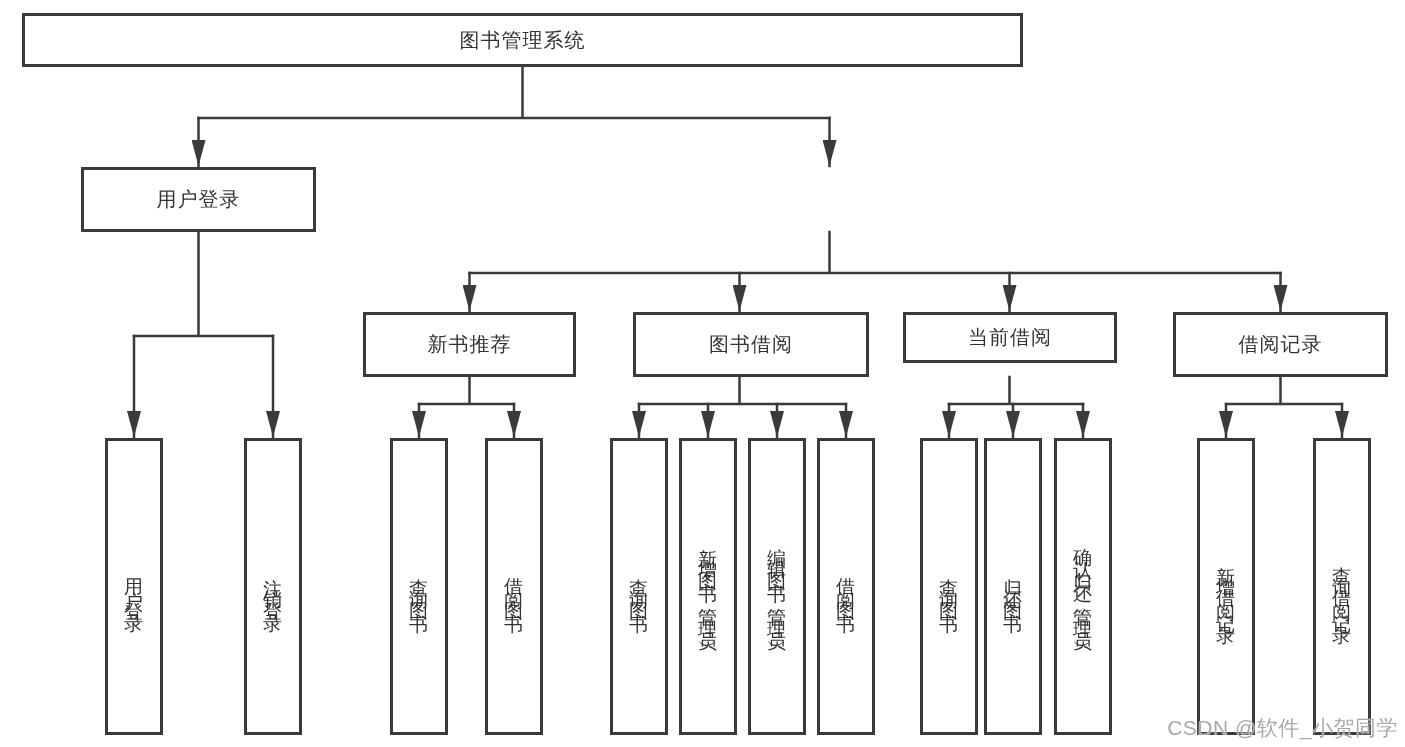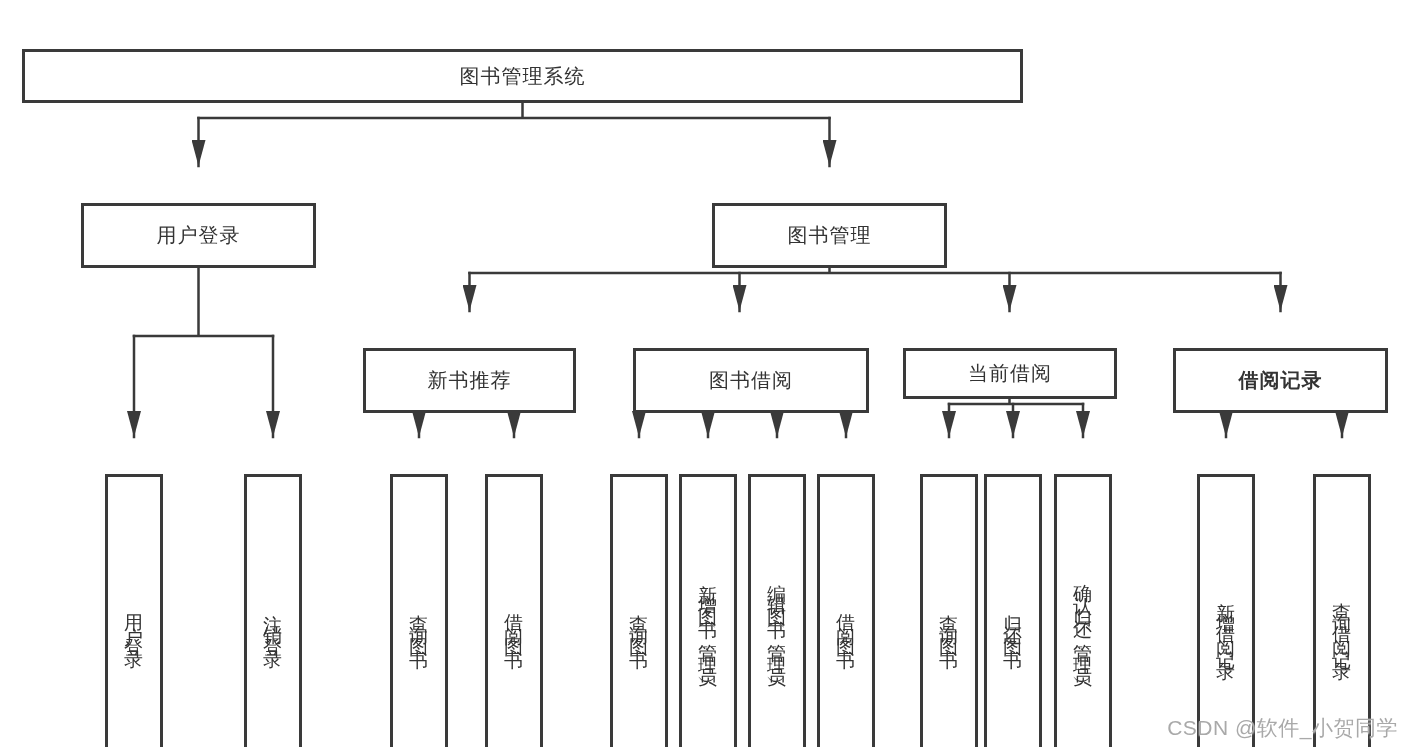--- a/index.html
+++ b/index.html
@@ -31,21 +31,20 @@
     box-sizing:border-box;
     background:#ffffff;
     border:3px solid var(--box-border);
     display:flex;
     align-items:center;
     justify-content:center;
     z-index:2;
     font-size:20px;
     letter-spacing:1px;
     color:var(--text-color);
-    margin-top:36px;
   }
   .leafbox{padding:4px 0;}
   .vtext{
     writing-mode:vertical-rl;
     text-orientation:mixed;
     font-size:19px;
     line-height:1;
     letter-spacing:12px;
     white-space:nowrap;
   }
@@ -117,26 +116,25 @@
     <g>
       <path class="cline" d="M1280.5,377 V404 M1226,404 H1342"></path>
       <line class="cline" x1="1226" y1="404" x2="1226" y2="437" marker-end="url(#arrowhead)"></line>
       <line class="cline" x1="1342" y1="404" x2="1342" y2="437" marker-end="url(#arrowhead)"></line>
     </g>
   </svg>
 
   <div class="box" style="left:22px;top:13px;width:1001px;height:54px;">图书管理系统</div>
 
   <div class="box" style="left:81px;top:167px;width:235px;height:65px;">用户登录</div>
-  <div class="box" style="left:712px;top:167px;width:235px;height:65px;">图书管理</div>
 
   <div class="box" style="left:363px;top:312px;width:213px;height:65px;text-align:center;">新书推荐</div>
   <div class="box" style="left:633px;top:312px;width:236px;height:65px;">图书借阅</div>
   <div class="box" style="left:903px;top:312px;width:214px;height:51px;">当前借阅</div>
-  <div class="box" style="left:1173px;top:312px;width:215px;height:65px;font-weight:bold;">借阅记录</div>
+  <div class="box" style="left:1173px;top:312px;width:215px;height:65px;">借阅记录</div>
 
   <div class="box leafbox" style="left:105px;top:438px;width:58px;height:297px;">
     <span class="vtext">用户登录</span>
   </div>
   <div class="box leafbox" style="left:244px;top:438px;width:58px;height:297px;">
     <span class="vtext">注销登录</span>
   </div>
 
   <div class="box leafbox" style="left:390px;top:438px;width:58px;height:297px;">
     <span class="vtext">查询图书</span>

